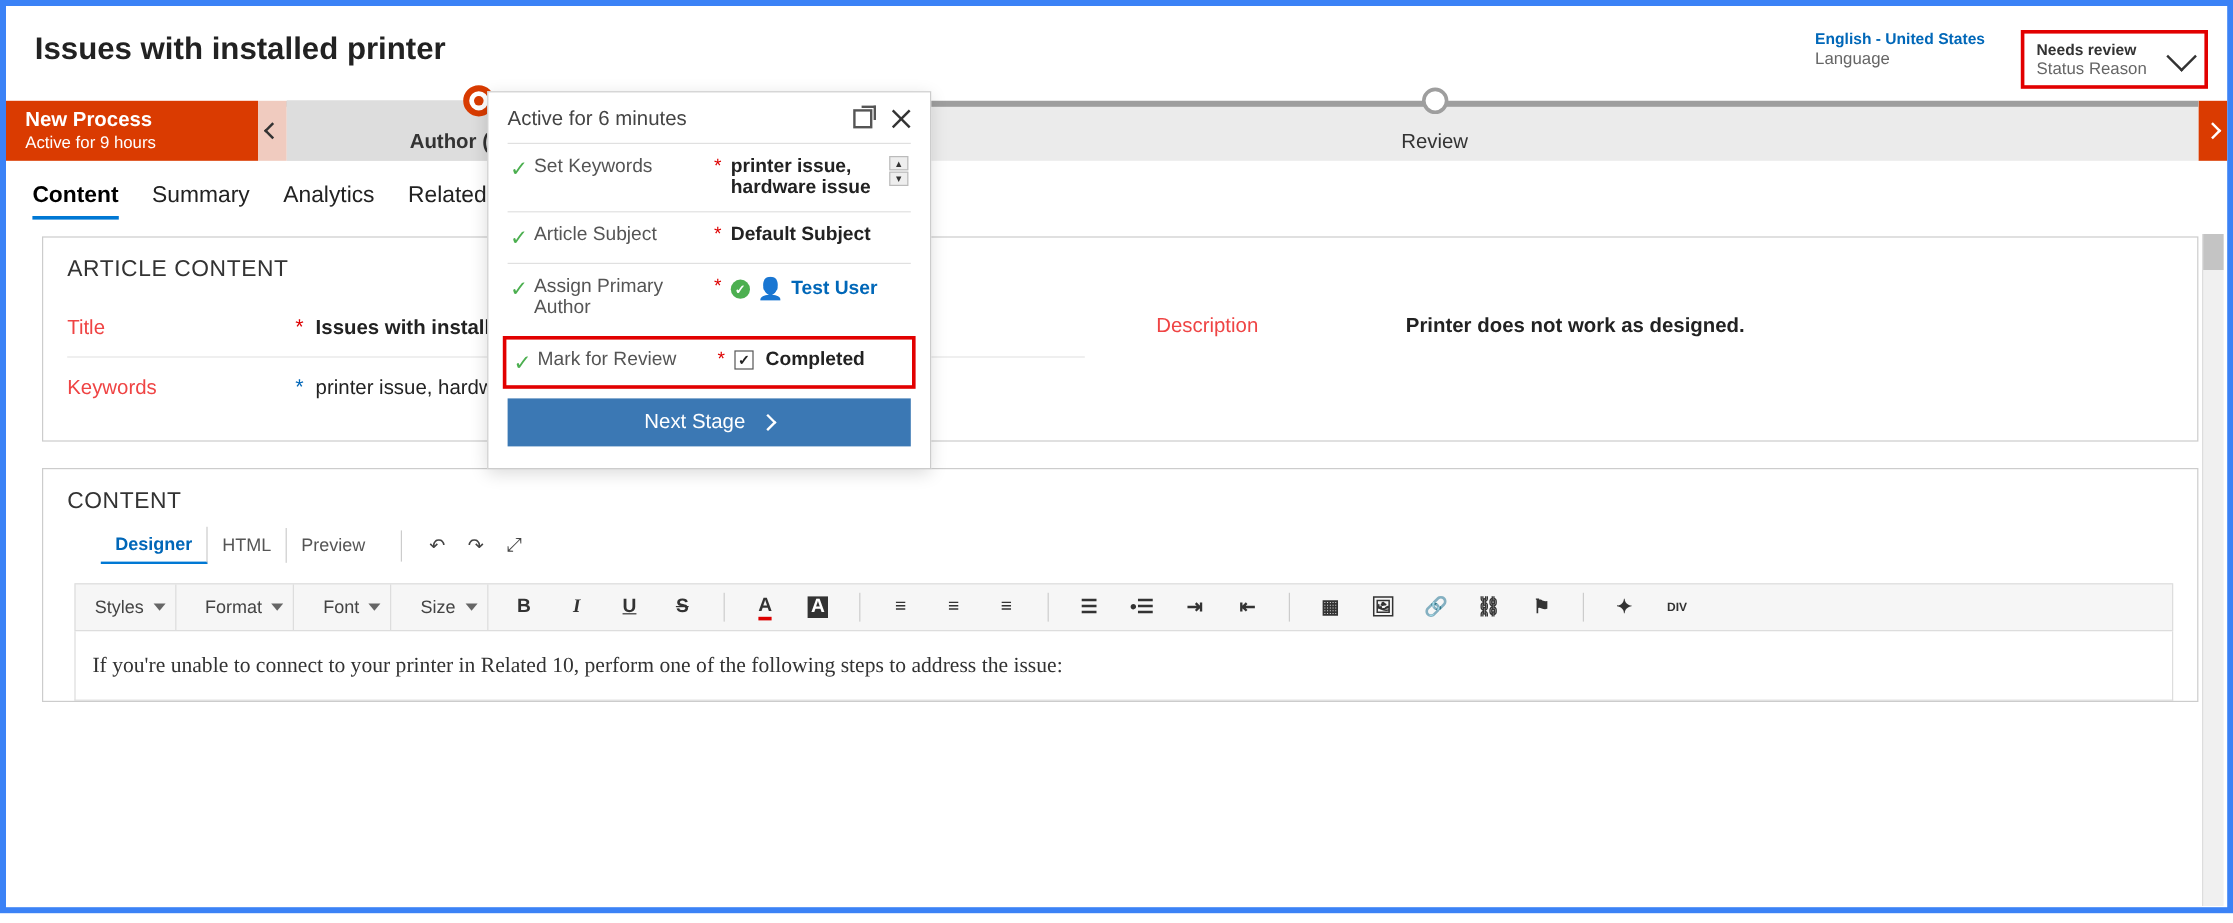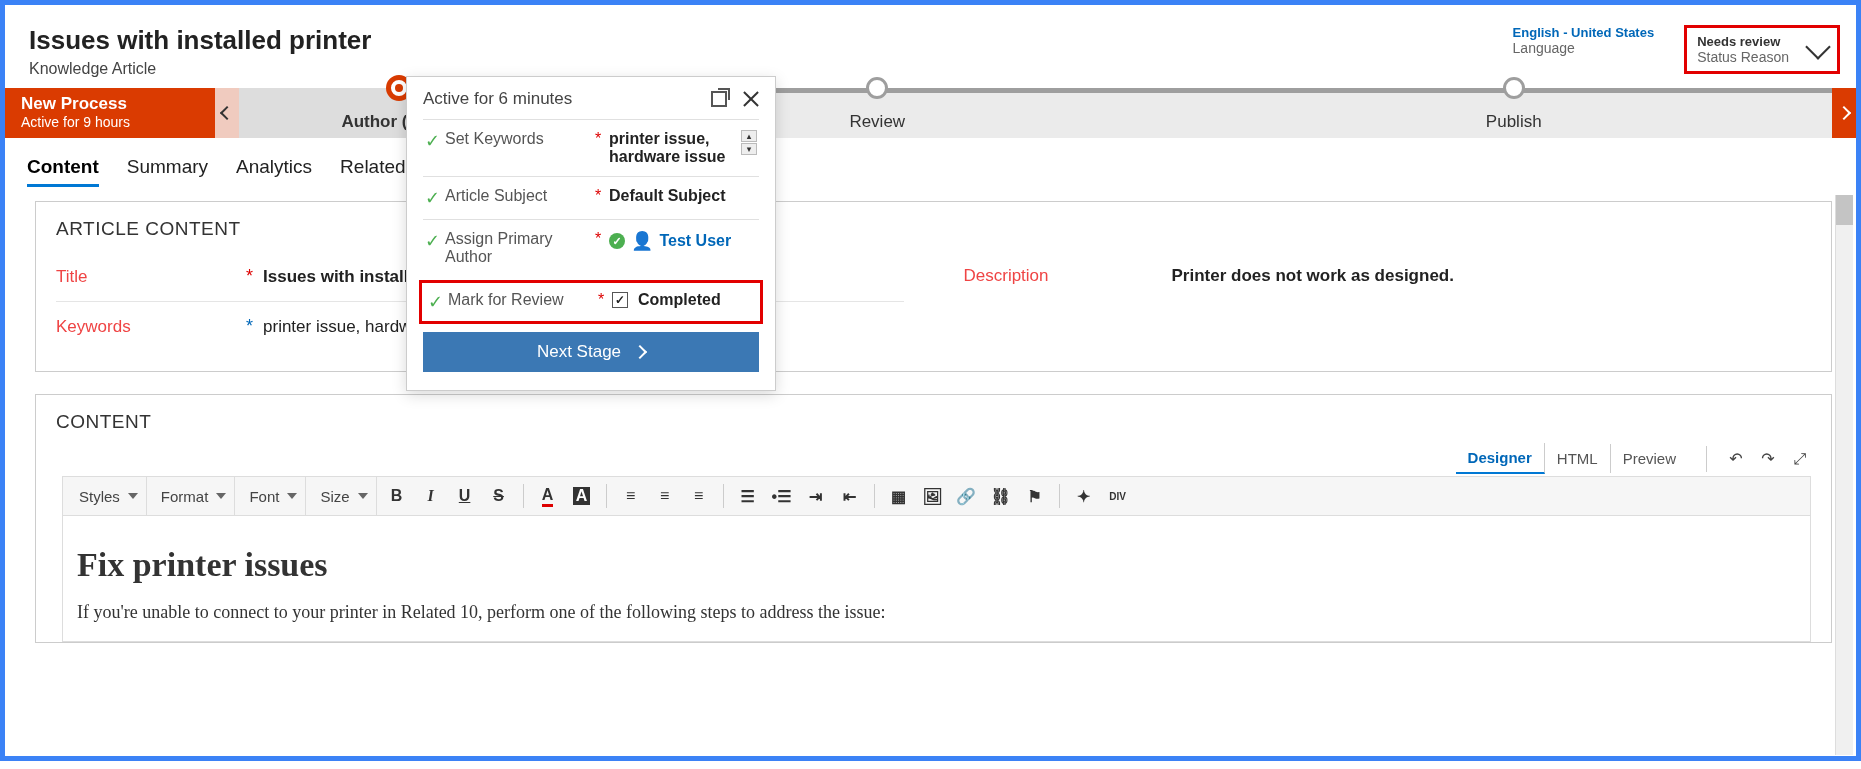--- a/index.html
+++ b/index.html
@@ -48,25 +48,25 @@
   .field-label { width:180px; color:#ef4444; }
   .req { color:#d00; margin:0 10px; font-size:18px; }
   .field-value { font-weight:600; color:#222; flex:1; }
   .field-value.normal { font-weight:400; }
 
   .content-panel-title { font-size:19px; letter-spacing:0.5px; color:#333; margin-bottom:10px; }
   .editor-tabs { display:flex; align-items:center; gap:0; margin-left:14px; }
   .etab { padding:6px 12px; font-size:15px; color:#555; cursor:pointer; border-right:1px solid #ccc; }
   .etab:last-of-type { border-right:none; }
   .etab.active { color:#0067b8; border-bottom:2px solid #0078d4; font-weight:600; }
-  .editor-toolbar-row1 { display:flex; align-items:center; margin:4px 0 2px 14px; gap:10px;justify-content:flex-end; }
+  .editor-toolbar-row1 { display:flex; align-items:center; margin:4px 0 16px 14px; gap:10px; }
   .vsep { width:1px; height:26px; background:#ccc; margin:0 8px; }
   .tb-ico { width:22px; height:22px; display:inline-flex; align-items:center; justify-content:center; color:#444; cursor:pointer; }
 
-  .editor-toolbar2 { display:flex; align-items:center; background:#f6f6f6; border:1px solid #ddd; height:40px; padding:0 8px; margin-left:6px; gap:6px; }
+  .editor-toolbar2 { display:flex; align-items:center; background:#f6f6f6; border:1px solid #ddd; height:40px; padding:0 8px; margin-left:6px; gap:16px; }
   .dropdown { display:flex; align-items:center; gap:8px; padding:0 8px; border-right:1px solid #ddd; height:100%; font-size:15px; color:#444; cursor:pointer; }
   .dd-caret { width:0; height:0; border-left:5px solid transparent; border-right:5px solid transparent; border-top:6px solid #666; }
   .tbtn { width:28px; height:28px; display:flex; align-items:center; justify-content:center; border-radius:2px; cursor:pointer; font-weight:bold; color:#333; }
   .vsep2 { width:1px; height:24px; background:#ccc; margin:0 4px; }
 
   .editor-body { border:1px solid #ddd; border-top:none; margin-left:6px; padding:18px 14px; font-family:Georgia, "Times New Roman", serif; }
   .editor-body h1 { font-size:34px; font-weight:bold; margin:12px 0 18px 0; }
   .editor-body p { font-size:18px; margin:0; }
 
   .page-scroll { position:absolute; right:3px; top:190px; width:18px; height:560px; background:#f0f0f0; border-left:1px solid #ddd; }
@@ -103,21 +103,20 @@
   .star-blue { color:#0067b8; margin:0 10px; font-size:18px; }
 </style>
 </head>
 <body>
 
 <div class="frame">
 
   <div class="header">
     <div class="header-left">
       <div class="page-title">Issues with installed printer</div>
-      <div class="page-subtitle">Knowledge Article</div>
     </div>
     <div class="header-right">
       <div class="header-pair">
         <div class="val link">English - United States</div>
         <div class="lbl">Language</div>
       </div>
       <div class="status-block">
         <div class="header-pair">
           <div class="val">Needs review</div>
           <div class="lbl">Status Reason</div>
@@ -137,24 +136,20 @@
     </div>
     <div class="stages">
       <div class="stage-track"></div>
       <div class="stage-col current">
         <div class="stage-circle current"></div>
         <div><span class="sn">Author</span>&nbsp;<span class="sn">(6 Min)</span></div>
       </div>
       <div class="stage-col">
         <div class="stage-circle"></div>
         <div>Review</div>
-      </div>
-      <div class="stage-col">
-        <div class="stage-circle"></div>
-        <div>Publish</div>
       </div>
     </div>
     <div class="process-right-btn">
       <div class="proc-chev-r"></div>
     </div>
   </div>
 
   <div class="tabs">
     <div class="tab active">Content</div>
     <div class="tab">Summary</div>
@@ -246,21 +241,20 @@
         <div class="tbtn">🖼</div>
         <div class="tbtn">🔗</div>
         <div class="tbtn">⛓</div>
         <div class="tbtn">⚑</div>
         <div class="vsep2"></div>
         <div class="tbtn">✦</div>
         <div class="tbtn" style="font-size:10px;">DIV</div>
       </div>
 
       <div class="editor-body">
-        <h1>Fix printer issues</h1>
         <p>If you're unable to connect to your printer in Related 10, perform one of the following steps to address the issue:</p>
       </div>
     </div>
   </div>
 
   <div class="page-scroll">
     <div class="thumb"></div>
   </div>
 
   <div class="flyout">

